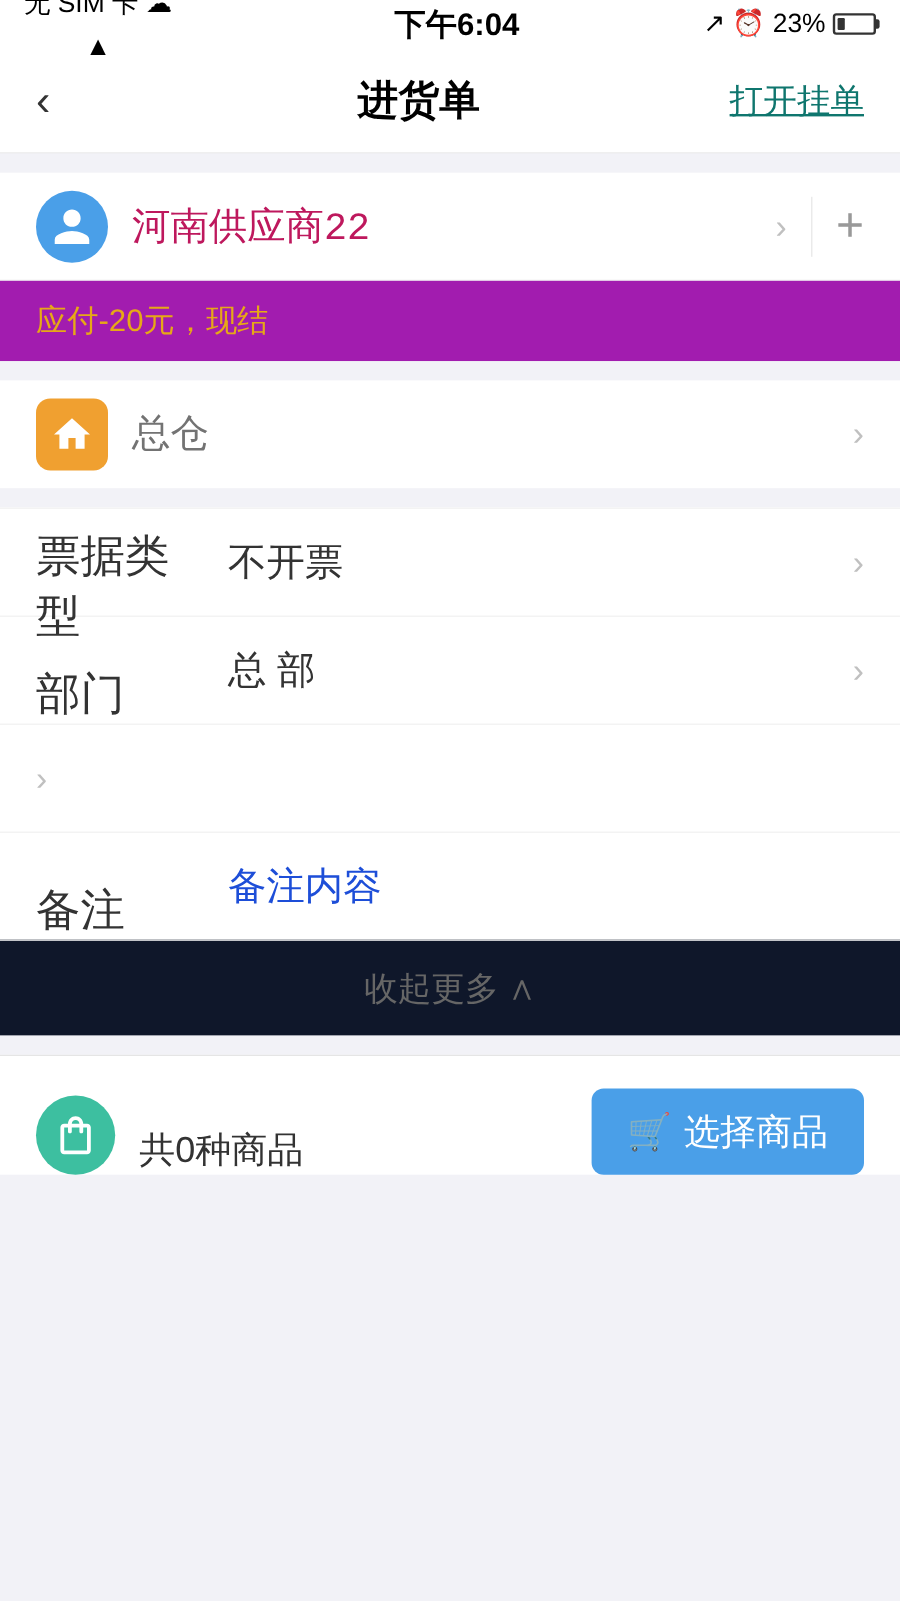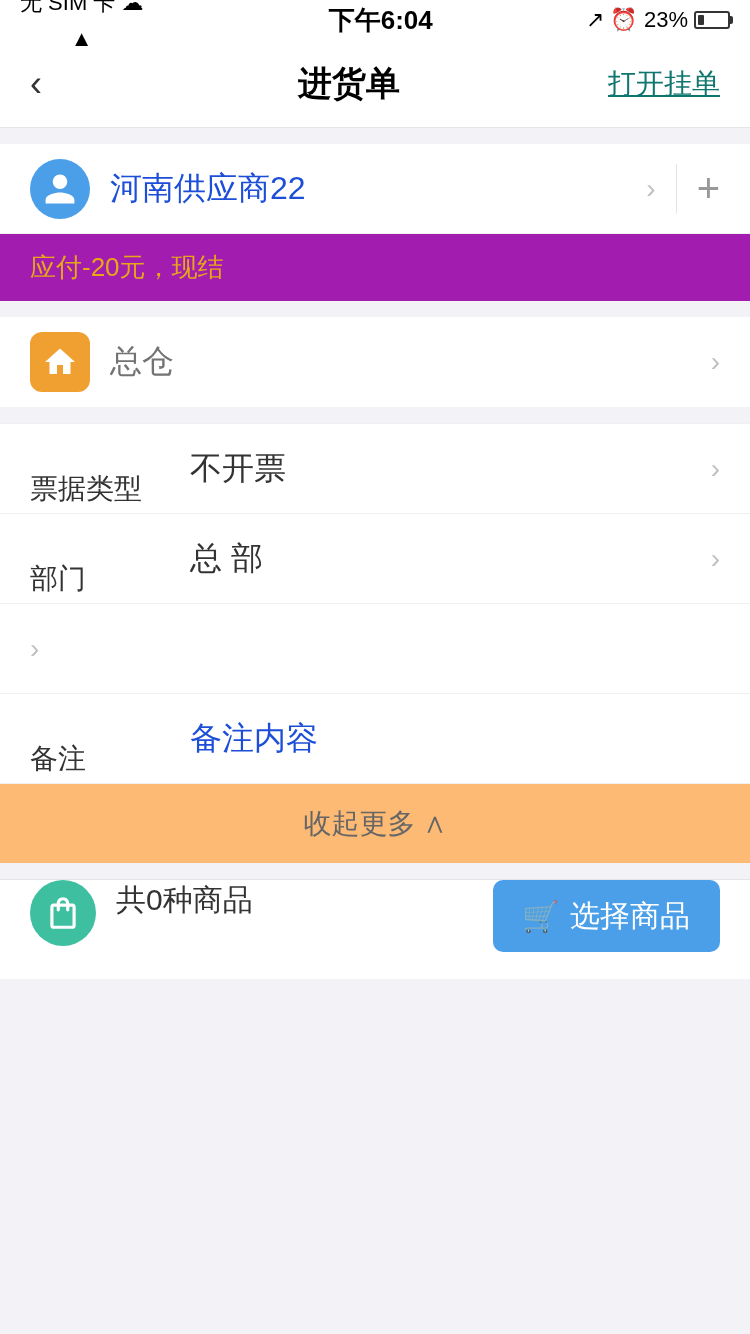--- a/index.html
+++ b/index.html
@@ -134,21 +134,22 @@
       flex-shrink: 0;
     }
     .supplier-avatar svg {
       width: 36px;
       height: 36px;
       fill: #fff;
     }
     .supplier-name {
       flex: 1;
       font-size: 32px;
-      color: #1d4ed8;
+      color: #be185d;
+      font-family: Liberation Mono, monospace;
     }
     .supplier-chevron {
       font-size: 28px;
       color: #c0c0c0;
       margin-right: 20px;
     }
     .supplier-divider {
       width: 1px;
       height: 50px;
       background: #e5e5e5;
@@ -205,57 +206,57 @@
     
     .form-row {
       display: flex;
       align-items: center;
       padding: 0 30px;
       height: 90px;
       background: #fff;
       border-top: 1px solid #f0f0f0;
     }
     .form-label {
-      font-size: 28px;
+      font-size: 37px;
       color: #333;
       width: 140px;
       flex-shrink: 0;
       margin-top: 41px;
     }
     .form-value {
       flex: 1;
       font-size: 32px;
       color: #333;
       margin-left: 20px;
     }
     .form-value.placeholder {
       color: #1d4ed8;
     }
 
     
     .collapse-bar {
-      background: #fdba74;
+      background: #0f172a;
       border-top: 1px solid #f0f0f0;
       display: flex;
       align-items: center;
       justify-content: center;
       height: 80px;
       cursor: pointer;
     }
     .collapse-text {
       font-size: 28px;
       color: #666;
     }
 
     
     .bottom-bar {
       background: #fff;
       border-top: 1px solid #e5e5e5;
       display: flex;
-      align-items: flex-start;
+      align-items: flex-end;
       padding: 0 30px;
       height: 100px;
       gap: 20px;
     }
     .product-icon-wrap {
       width: 66px;
       height: 66px;
       border-radius: 50%;
       background: #3dbfa0;
       display: flex;

